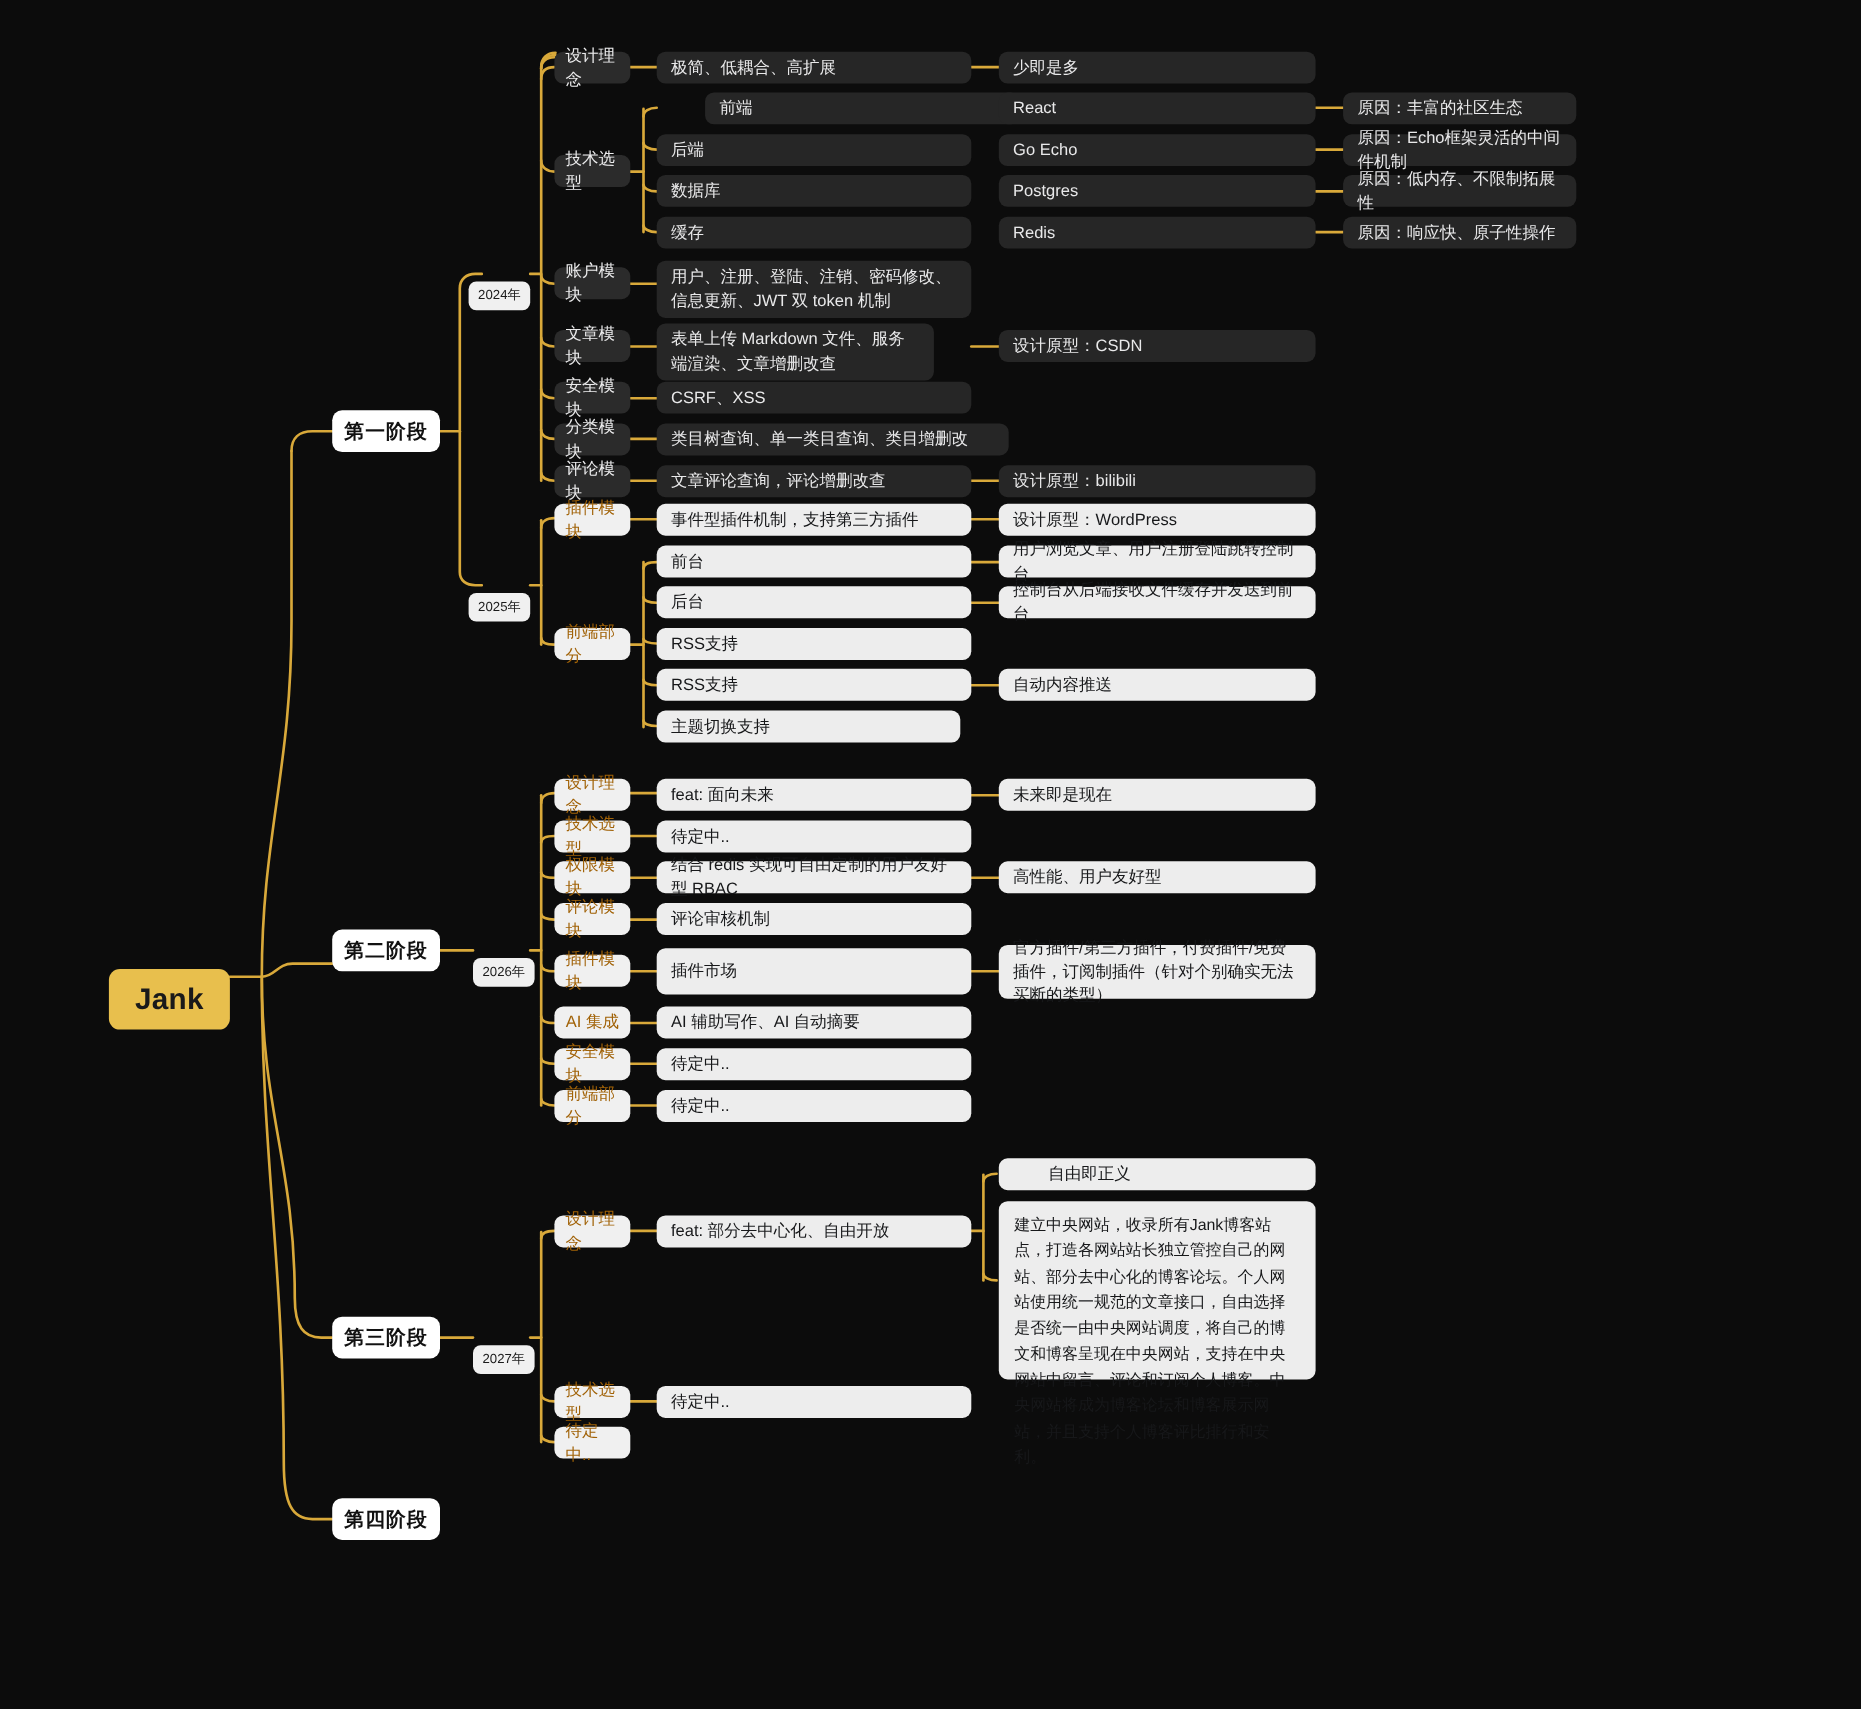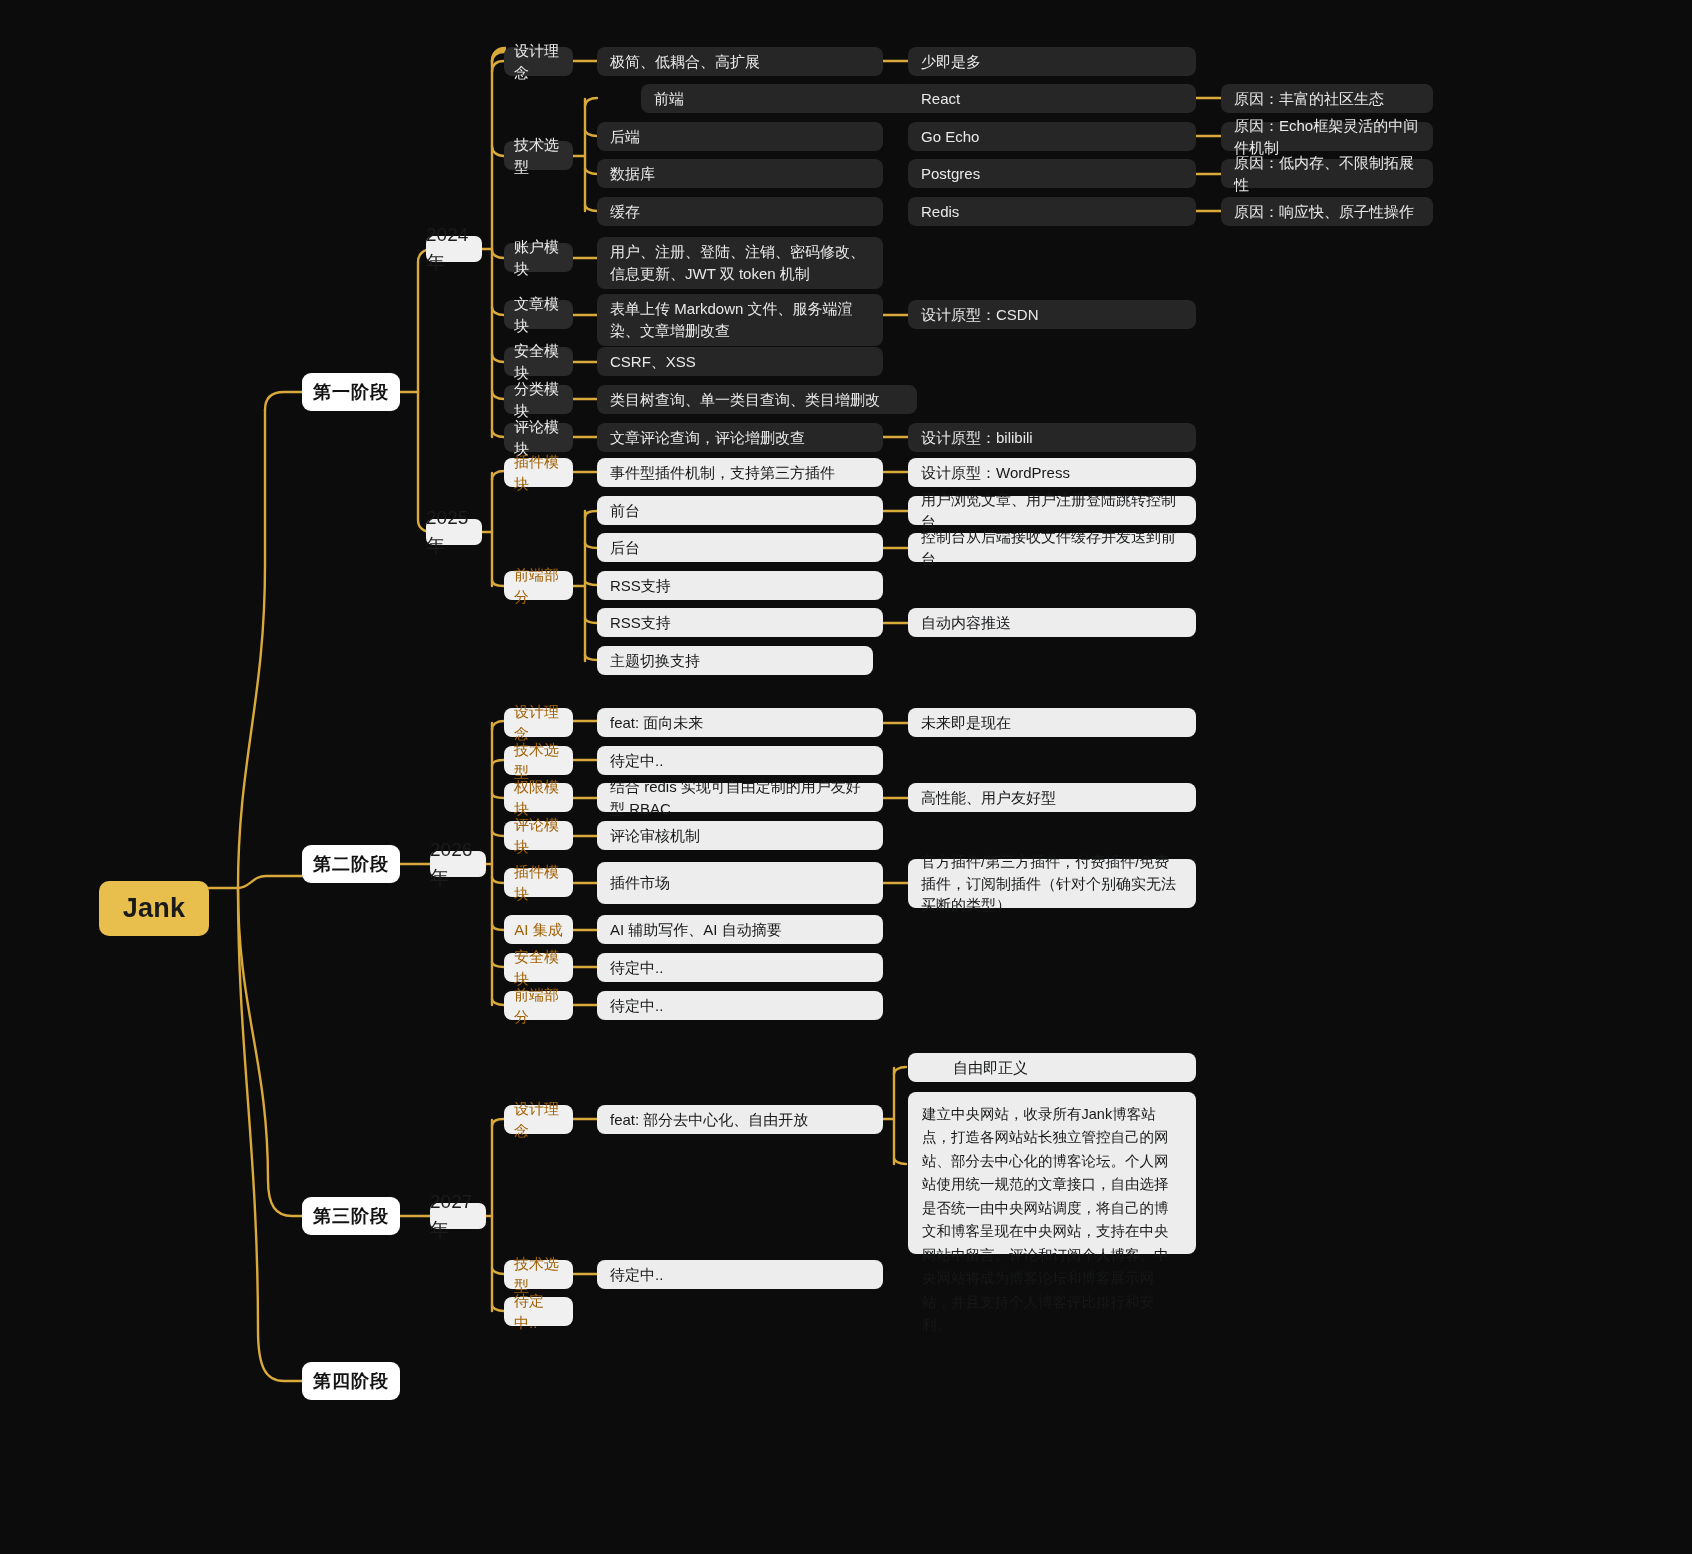--- a/index.html
+++ b/index.html
@@ -47,23 +47,24 @@
     font-size: 18px;
     font-weight: bold;
     justify-content: center;
     border-radius: 9px;
     letter-spacing: 1px;
   }
   
   .n-year {
     background: #f0f0f0;
     color: #1b1b1b;
-    font-size: 19px;
+    font-size: 12px;
     justify-content: center;
     border-radius: 7px;
+    margin-top: 20px;
   }
   
   .n-light {
     background: #ededed;
     color: #17181a;
     font-size: 15px;
     padding: 7px 13px;
     border-radius: 8px;
   }
   
@@ -252,21 +253,21 @@
   <div class="node n-dark" style="left:1221px; top:159px; width:212px; height:29px;">原因：低内存、不限制拓展性</div>
 
   <div class="node n-dark" style="left:597px; top:197px; width:286px; height:29px;">缓存</div>
   <div class="node n-dark" style="left:908px; top:197px; width:288px; height:29px;">Redis</div>
   <div class="node n-dark" style="left:1221px; top:197px; width:212px; height:29px;">原因：响应快、原子性操作</div>
 
   <div class="node n-dark-lbl" style="left:504px; top:243px; width:69px; height:29px;">账户模块</div>
   <div class="node n-dark n-multi" style="left:597px; top:237px; width:286px; height:52px;">用户、注册、登陆、注销、密码修改、信息更新、JWT 双 token 机制</div>
 
   <div class="node n-dark-lbl" style="left:504px; top:300px; width:69px; height:29px;">文章模块</div>
-  <div class="node n-dark n-multi" style="left:597px; top:294px; width:286px; height:52px;">表单上传 Markdown 文件、服务端渲染、文章增删改查</div>
+  <div class="node n-dark n-multi" style="left:597px; top:294px; width:252px; height:52px;">表单上传 Markdown 文件、服务端渲染、文章增删改查</div>
   <div class="node n-dark" style="left:908px; top:300px; width:288px; height:29px;">设计原型：CSDN</div>
 
   <div class="node n-dark-lbl" style="left:504px; top:347px; width:69px; height:29px;">安全模块</div>
   <div class="node n-dark" style="left:597px; top:347px; width:286px; height:29px;">CSRF、XSS</div>
 
   <div class="node n-dark-lbl" style="left:504px; top:385px; width:69px; height:29px;">分类模块</div>
   <div class="node n-dark" style="left:597px; top:385px; width:320px; height:29px;">类目树查询、单一类目查询、类目增删改</div>
 
   <div class="node n-dark-lbl" style="left:504px; top:423px; width:69px; height:29px;">评论模块</div>
   <div class="node n-dark" style="left:597px; top:423px; width:286px; height:29px;">文章评论查询，评论增删改查</div>

